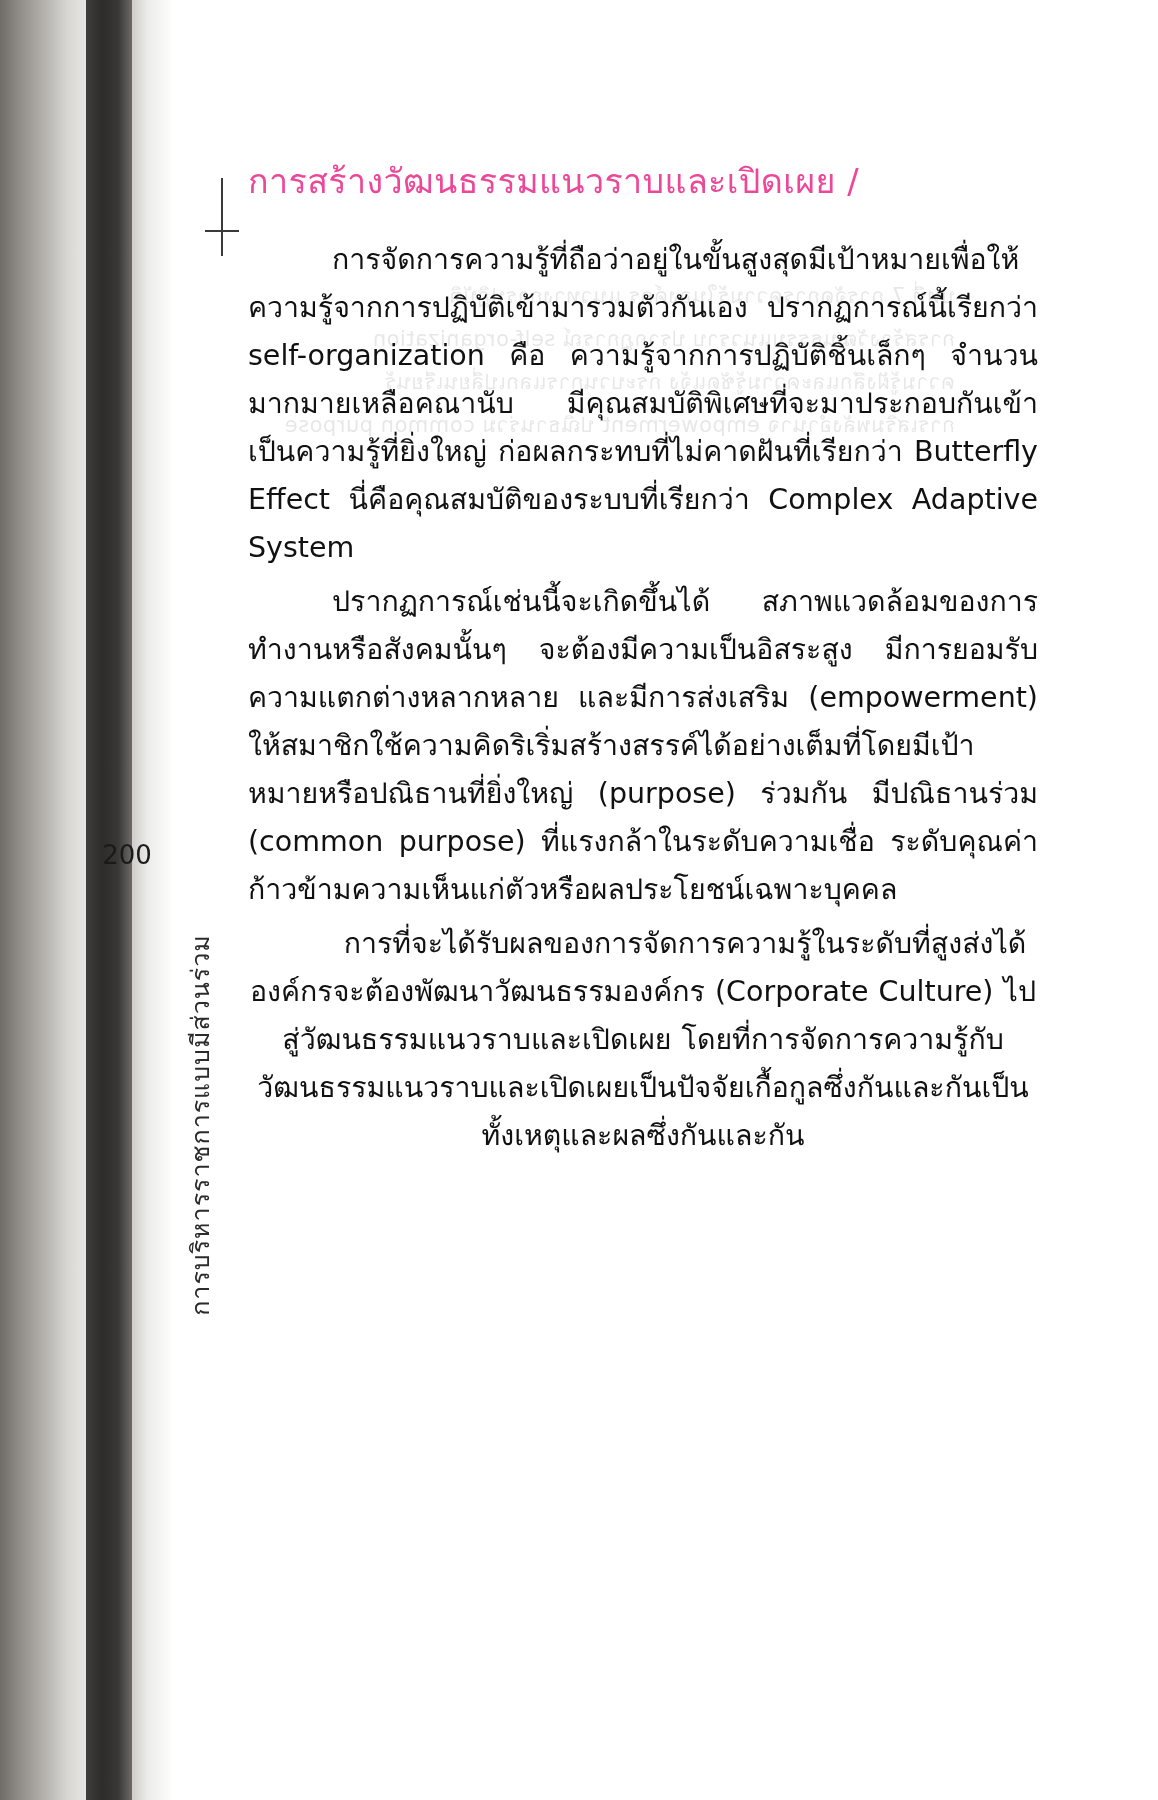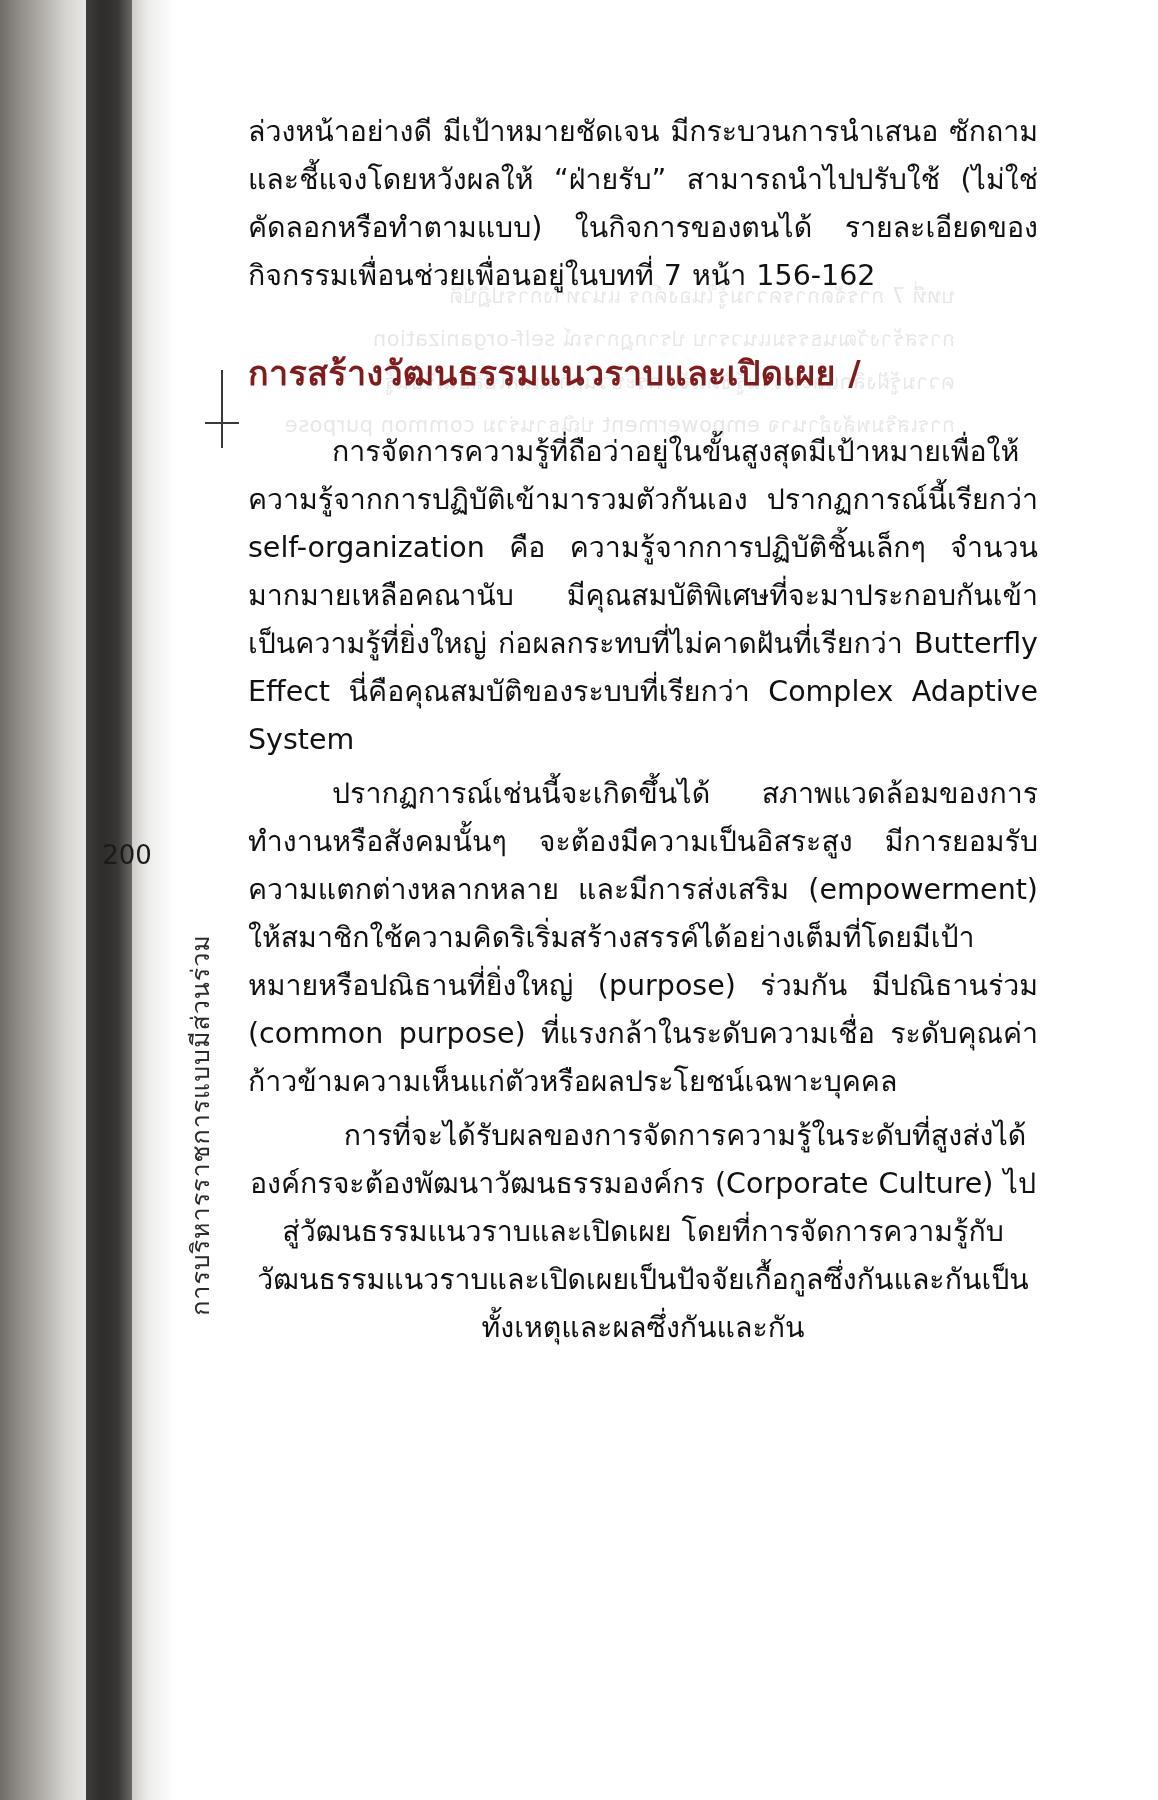--- a/index.html
+++ b/index.html
@@ -106,22 +106,22 @@
   .para.no-justify {
     text-align: center;
   }
   .heading-wrap {
     position: relative;
     margin: 46px 0 28px 0;
   }
   .heading {
     font-size: 34px;
     line-height: 54px;
-    color: #7f1d1d;
-    font-weight: 700;
+    color: #ec4899;
+    font-weight: 400;
     letter-spacing: 0.4px;
   }
   .heading .line2 {
     display: block;
   }
   
   .reg-mark {
     position: absolute;
     left: -43px;
     top: 60px;
@@ -154,21 +154,20 @@
 การสร้างวัฒนธรรมแนวราบ ปรากฏการณ์ self-organization
 ความรู้ฝังลึกและความรู้ชัดแจ้ง กระบวนการแลกเปลี่ยนเรียนรู้
 การเสริมพลังอำนาจ empowerment ปณิธานร่วม common purpose</div>
 
   <div class="folio">200</div>
 
   <div class="vertical-title">การบริหารราชการแบบมีส่วนร่วม</div>
 
   <div class="content">
 
-    <p class="para">ล่วงหน้าอย่างดี มีเป้าหมายชัดเจน มีกระบวนการนำเสนอ ซักถาม และชี้แจงโดยหวังผลให้ “ฝ่ายรับ” สามารถนำไปปรับใช้ (ไม่ใช่คัดลอกหรือทำตามแบบ) ในกิจการของตนได้ รายละเอียดของกิจกรรมเพื่อนช่วยเพื่อนอยู่ในบทที่ 7 หน้า 156-162</p>
 
     <div class="heading-wrap">
       <div class="reg-mark"></div>
       <div class="heading">
         <span>การสร้างวัฒนธรรมแนวราบและเปิดเผย /</span>
       </div>
     </div>
 
     <div class="blocks">
       <p class="para indent">การจัดการความรู้ที่ถือว่าอยู่ในขั้นสูงสุดมีเป้าหมายเพื่อให้ความรู้จากการปฏิบัติเข้ามารวมตัวกันเอง ปรากฏการณ์นี้เรียกว่า self-organization คือ ความรู้จากการปฏิบัติชิ้นเล็กๆ จำนวนมากมายเหลือคณานับ มีคุณสมบัติพิเศษที่จะมาประกอบกันเข้าเป็นความรู้ที่ยิ่งใหญ่ ก่อผลกระทบที่ไม่คาดฝันที่เรียกว่า Butterfly Effect นี่คือคุณสมบัติของระบบที่เรียกว่า Complex Adaptive System</p>

